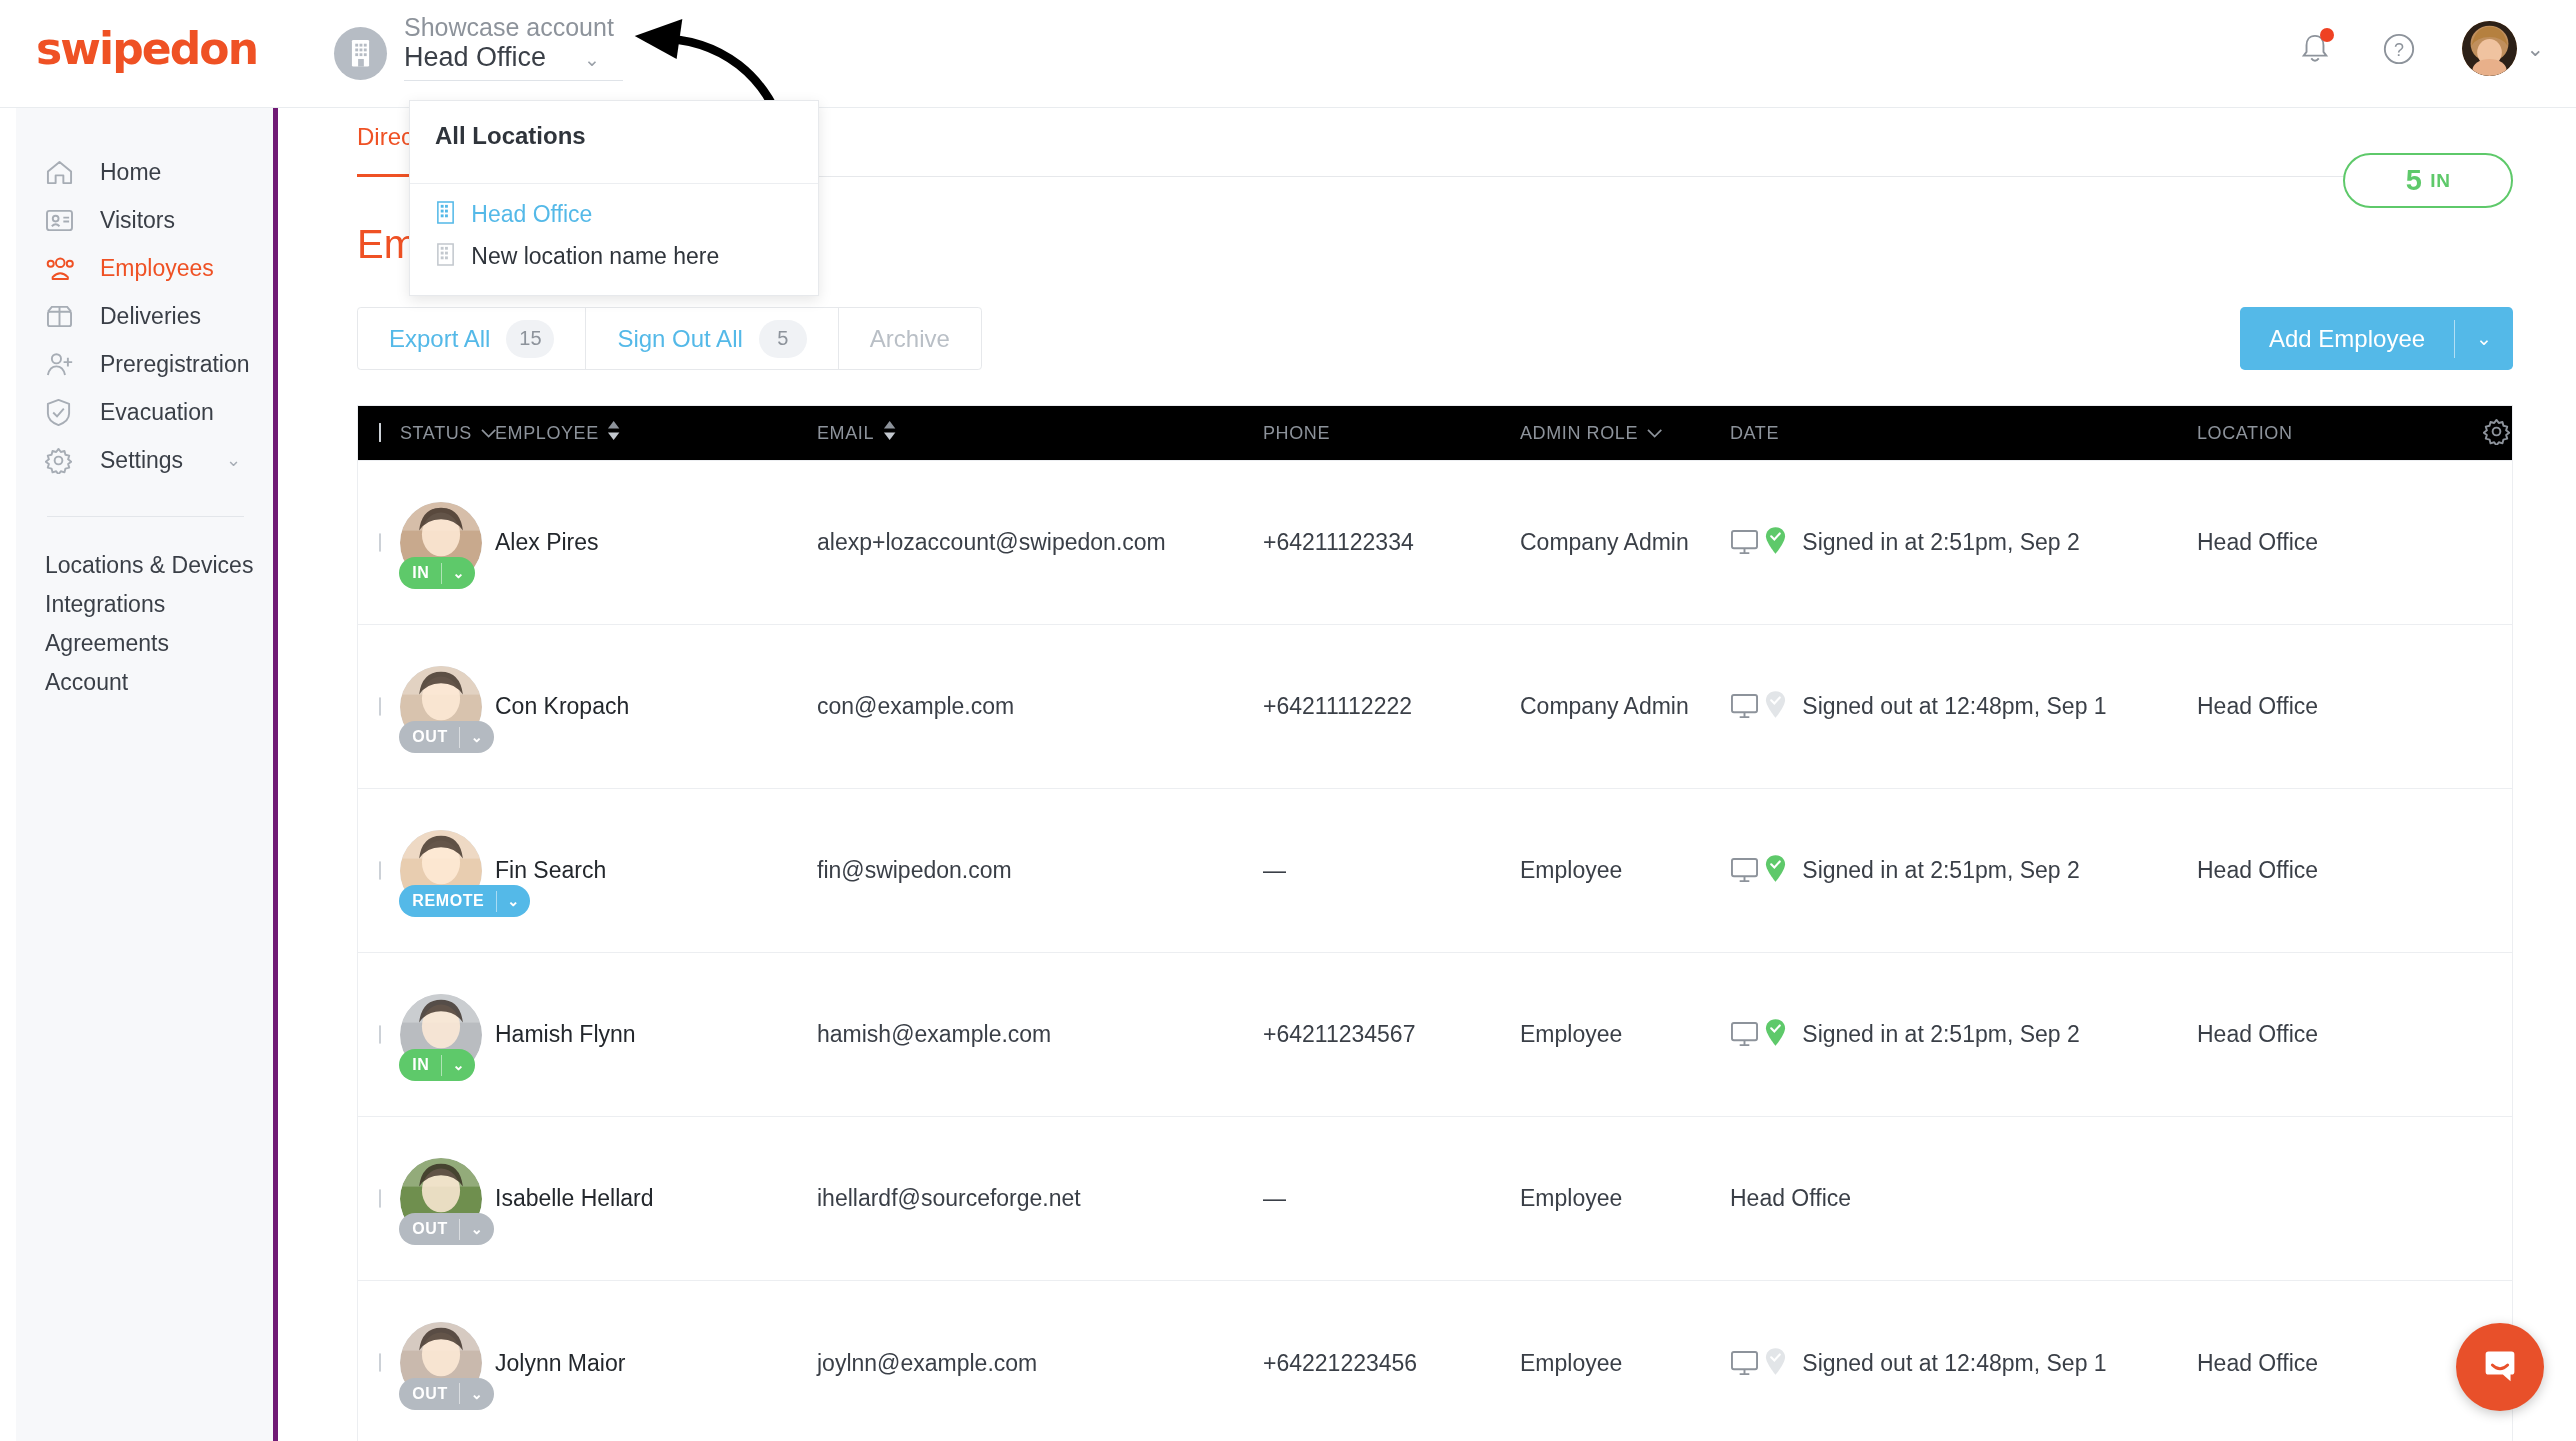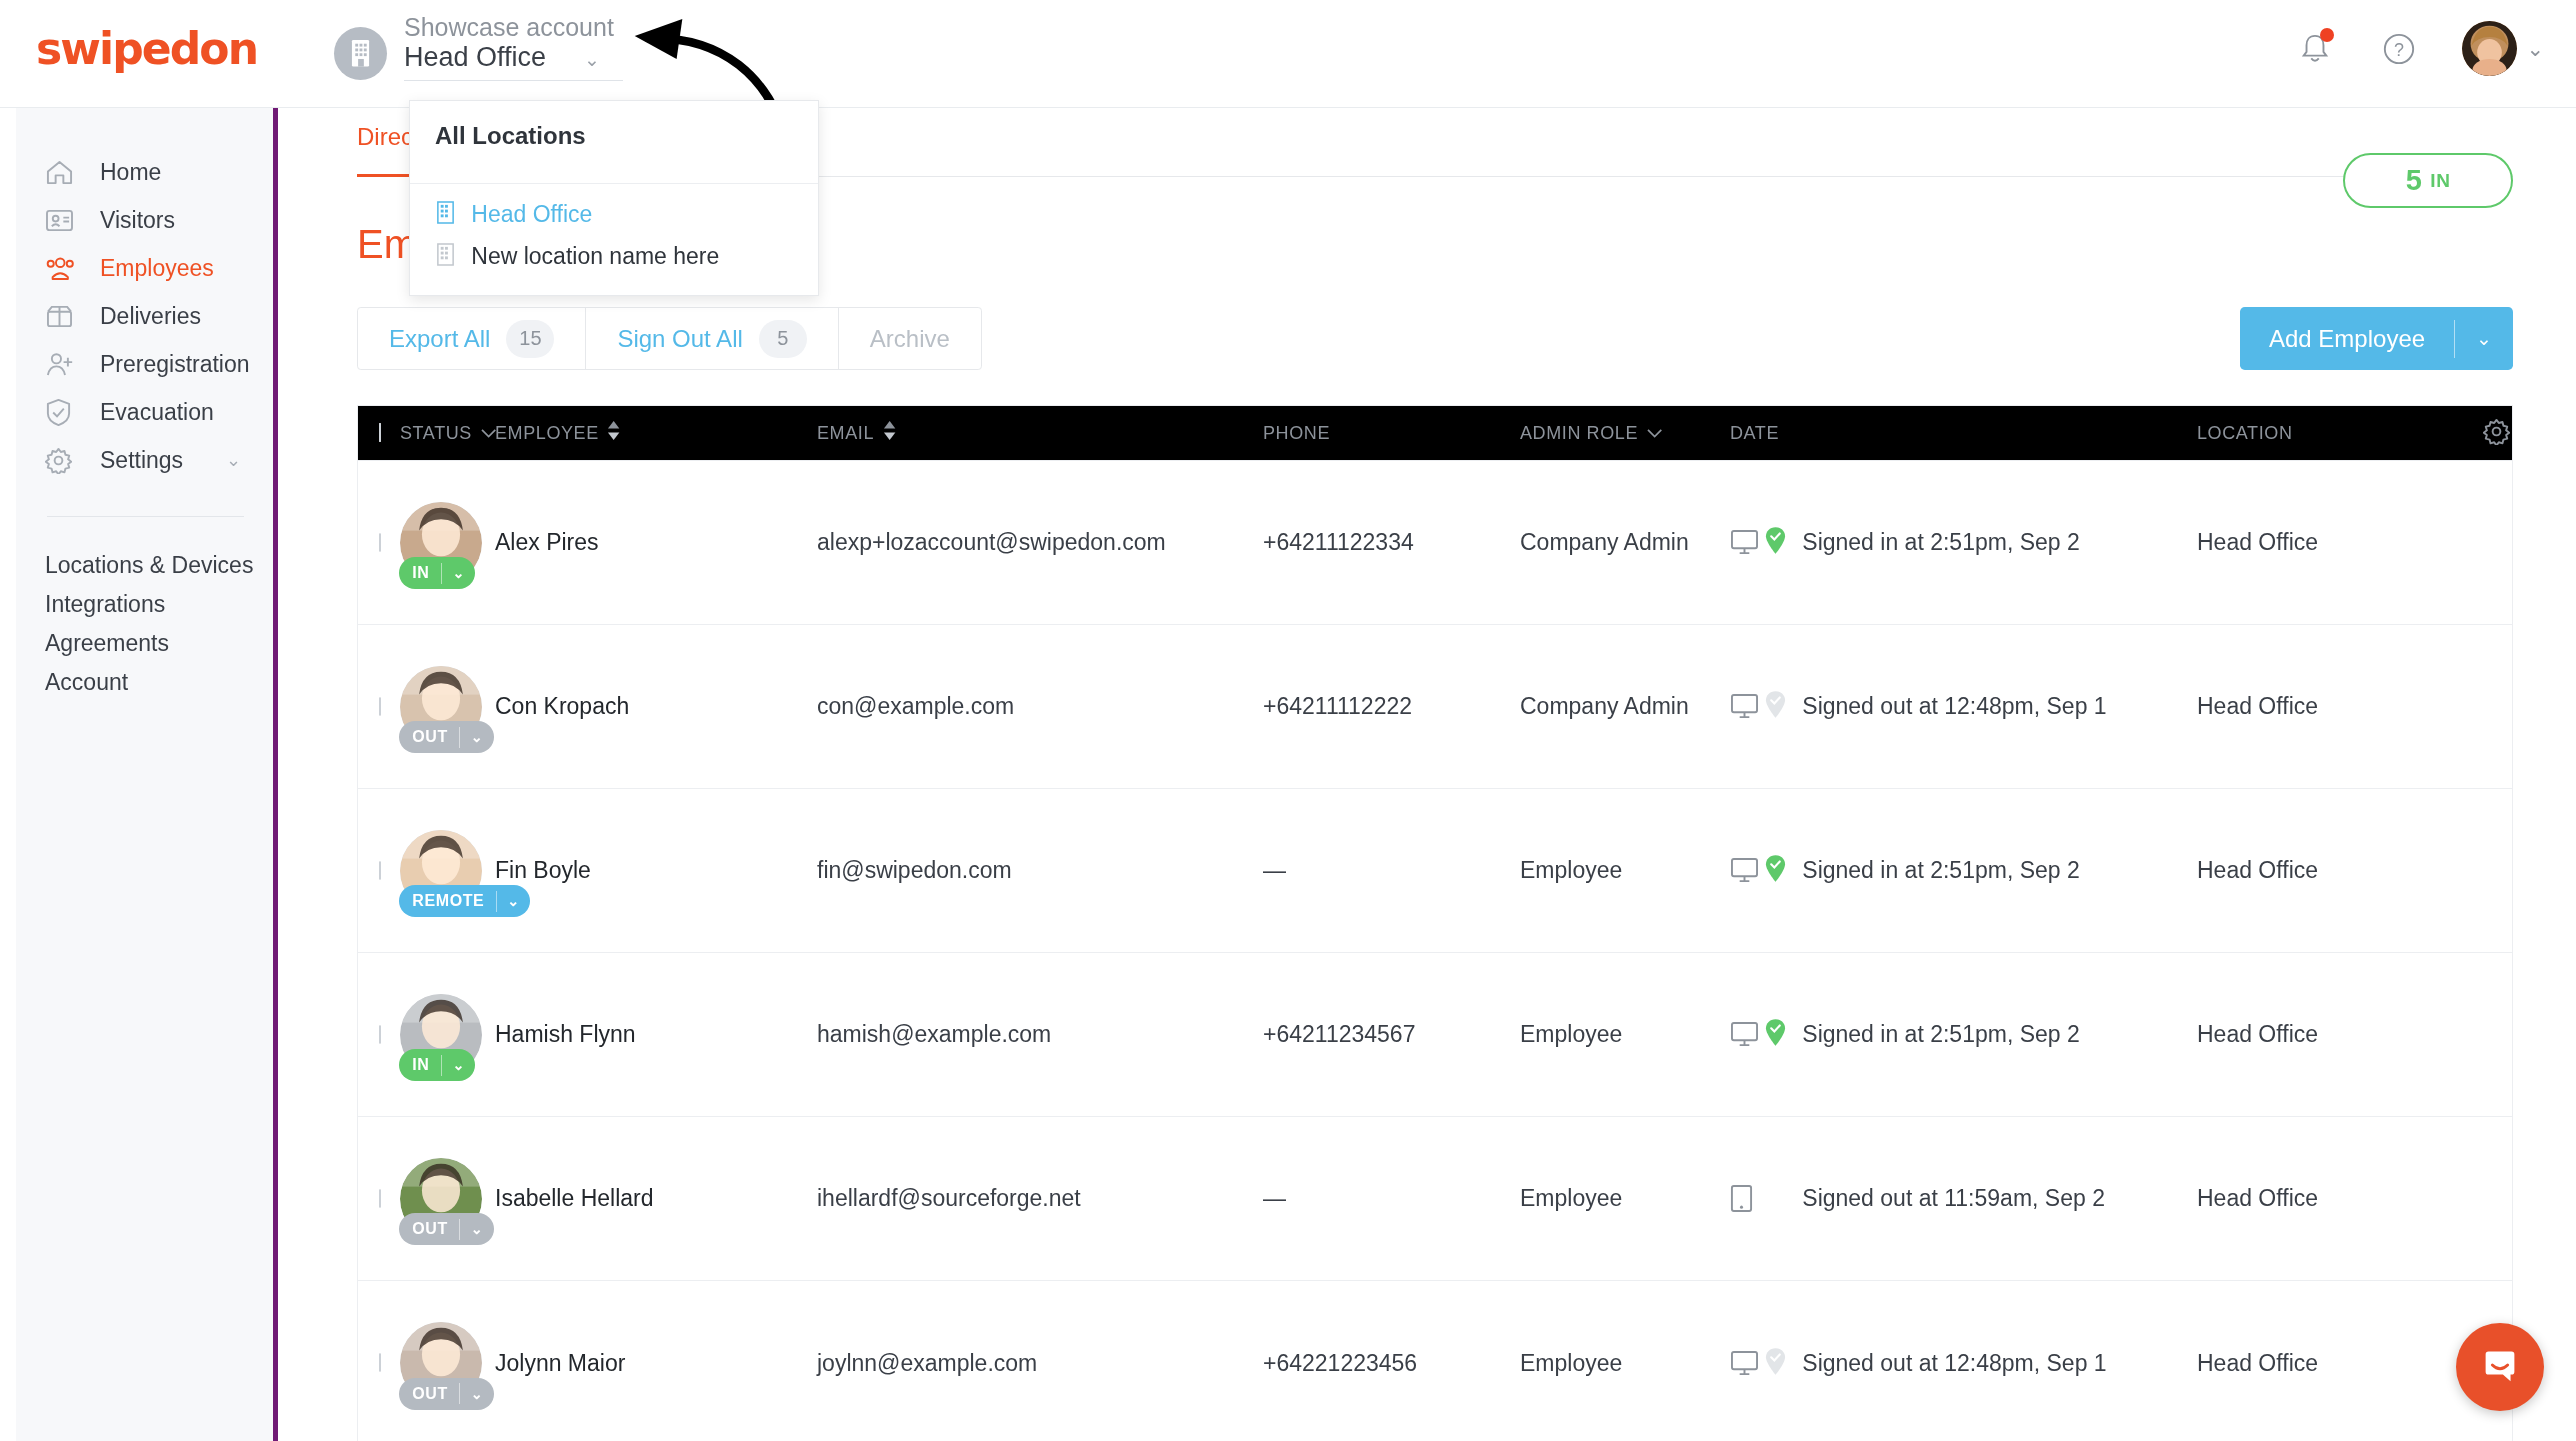--- a/index.html
+++ b/index.html
@@ -553,21 +553,21 @@
         <ellipse cx="43" cy="82" rx="27" ry="20" fill="rgba(60,60,70,.45)"></ellipse>
       </g>
     </svg></span>
           <span class="badge remote">
             <span class="bt">REMOTE</span>
             <span class="bsep"></span>
             <span class="bc">⌄</span>
           </span>
         </div>
       </div>
-      <div class="c-name cell-name">Fin Boyle</div>
+      <div class="c-name cell-name">Fin Search</div>
       <div class="c-email cell-text">fin@swipedon.com</div>
       <div class="c-phone cell-text">—</div>
       <div class="c-role cell-text">Employee</div>
       <div class="c-date">
         <div class="datecell">
           <span class="dateicons">
             <svg width="29" height="27" viewBox="0 0 30 28">
                     <rect x="2" y="2" width="26" height="18" rx="2" fill="none" stroke="#8d939b" stroke-width="2"></rect>
                     <path d="M15 20 v4 M10 25 h10" stroke="#8d939b" stroke-width="2"></path>
                   </svg>
@@ -653,32 +653,20 @@
             <span class="bt">OUT</span>
             <span class="bsep"></span>
             <span class="bc">⌄</span>
           </span>
         </div>
       </div>
       <div class="c-name cell-name">Isabelle Hellard</div>
       <div class="c-email cell-text">ihellardf@sourceforge.net</div>
       <div class="c-phone cell-text">—</div>
       <div class="c-role cell-text">Employee</div>
-      <div class="c-date">
-        <div class="datecell">
-          <span class="dateicons">
-            <svg width="23" height="29" viewBox="0 0 24 30">
-                    <rect x="2" y="2" width="20" height="26" rx="2" fill="none" stroke="#8d939b" stroke-width="2"></rect>
-                    <circle cx="12" cy="24" r="1.6" fill="#8d939b"></circle>
-                  </svg>
-
-          </span>
-          <span class="cell-text">Signed out at 11:59am, Sep 2</span>
-        </div>
-      </div>
       <div class="c-loc cell-text">Head Office</div>
       <div class="c-gear"></div>
     </div>
     <div class="row">
       <div class="c-check"><span class="chk"></span></div>
       <div class="c-status">
         <div class="avatar-wrap">
           <span class="avatar">
     <svg width="82" height="82" viewBox="0 0 86 86">
       <defs>

